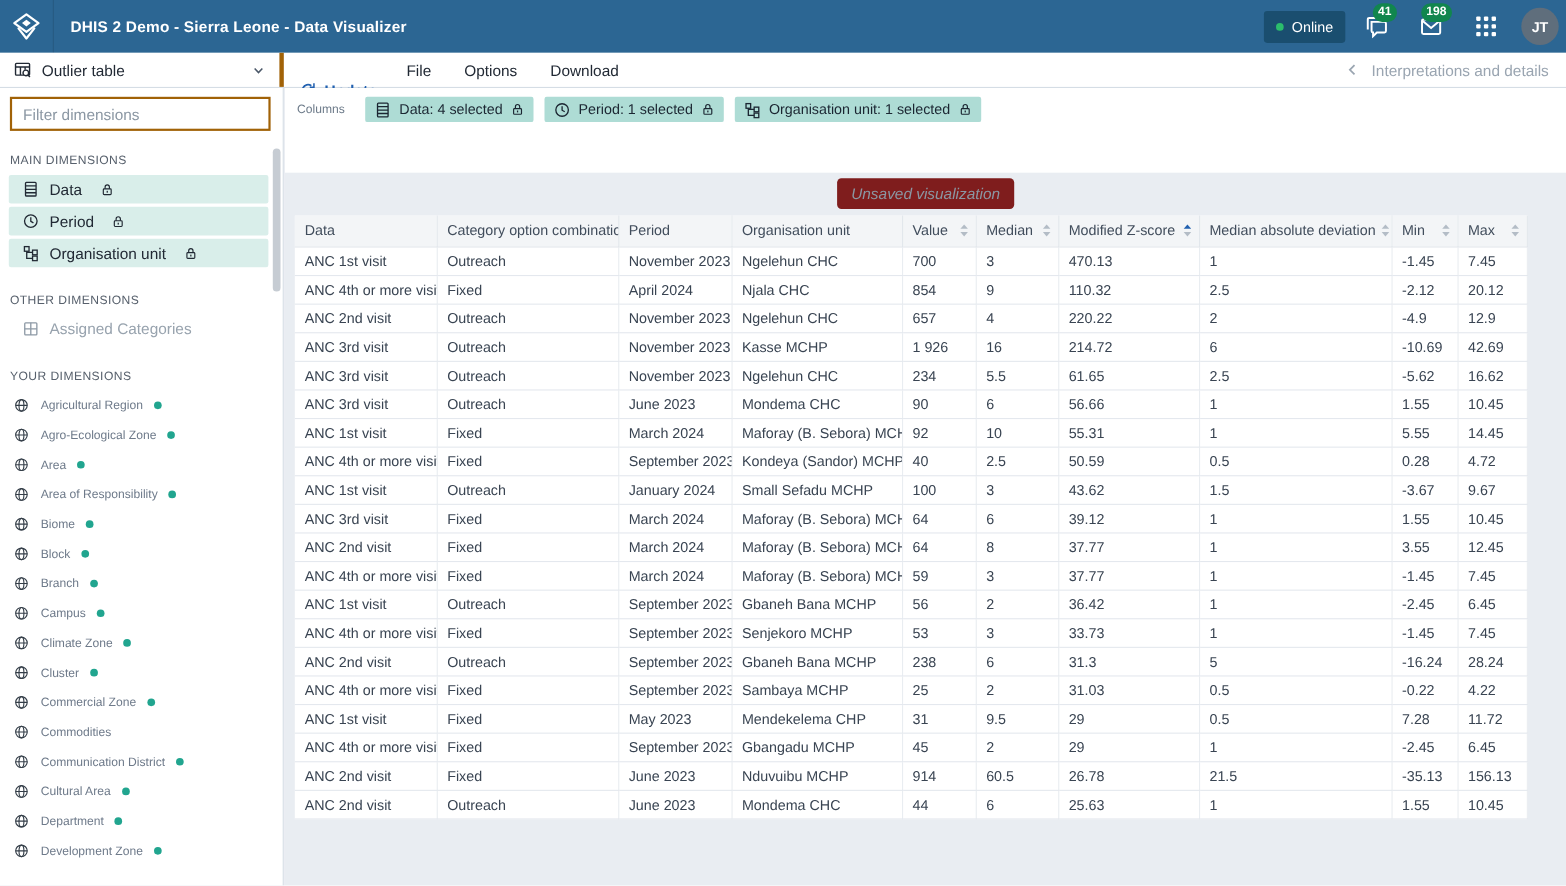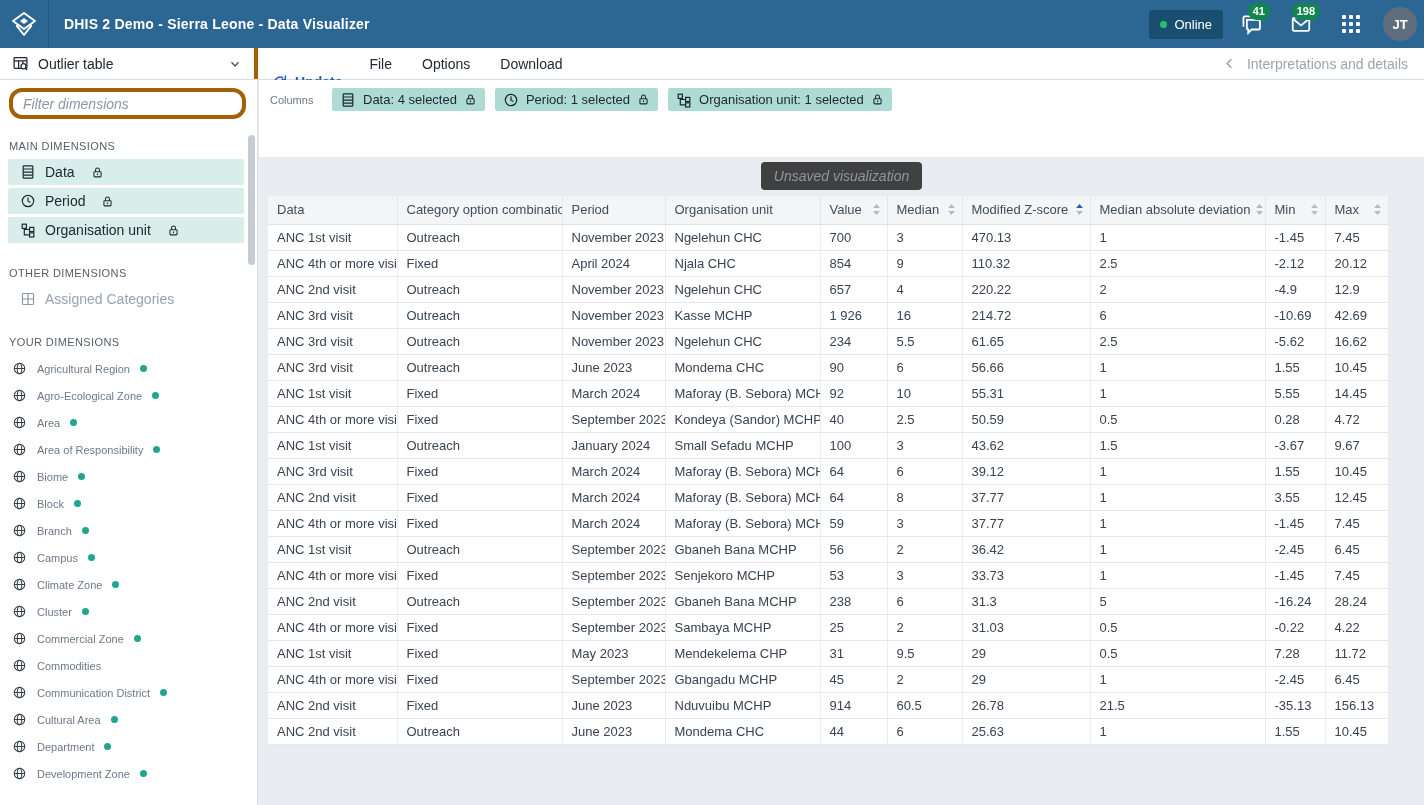--- a/index.html
+++ b/index.html
@@ -43,22 +43,22 @@
   .update-btn { display:flex; align-items:center; gap:7px; padding:0 12px 0 14px; color:#2261b0;
     font-size:14px; font-weight:bold; cursor:pointer;margin-top:34px; }
   .menu-item { display:flex; align-items:center; padding:0 15px; font-size:14px; color:#212934; cursor:pointer; }
   .interp-toggle { margin-left:auto; display:flex; align-items:center; gap:10px; padding:0 16px;
     color:#9aa5b1; font-size:14px; cursor:pointer; }
 
   
   .sidebar { position:absolute; top:80px; left:0; width:258px; bottom:0; background:#fff;
     border-right:1px solid #d5dde5; overflow:hidden; }
   .filter-wrap { padding:8px 11px 0 9px; }
-  .filter-input { width:100%; height:31px; border:4px solid #a16207; border-radius:13px;
-    padding:0 10px; font-size:14px; font-family:inherit; color:#212934; outline:none;font-style:italic; }
+  .filter-input { width:100%; height:31px; border:2px solid #a16207; border-radius:0;
+    padding:0 10px; font-size:14px; font-family:inherit; color:#212934; outline:none; }
   .filter-input::placeholder { color:#8b97a3; }
   .section-label { padding:21px 9px 7px 9px; font-size:11px; color:#57606c; letter-spacing:.4px; }
   .dim-list { list-style:none; padding:0 13px 0 8px; }
   .dim-item { display:flex; align-items:center; gap:9px; height:26px; margin-bottom:3px;
     padding:0 12px; font-size:14px; color:#212934; cursor:pointer; border-radius:2px; }
   .dim-item.selected { background:#d9eeea; }
   .dim-item .lock { margin-left:7px; color:#212934; }
   .dim-item.disabled { color:#98a3ae; cursor:default; }
   .dim-item.disabled svg { color:#8d99a5; }
   .your-item { display:flex; align-items:center; gap:10px; height:27px; padding:0 12px;
@@ -72,21 +72,21 @@
   .main-panel { position:absolute; top:80px; left:259px; right:0; bottom:0; background:#fff; }
   .layout-bar { display:flex; align-items:flex-start; padding:8px 12px 0 11px; height:77px; }
   .columns-label { font-size:11px; color:#6c7a89; padding-top:6px; width:52px; flex:none; }
   .chips { display:flex; gap:10px; margin-left:10px; }
   .chip { display:inline-flex; align-items:center; gap:7px; height:23px; padding:0 8px;
     background:#aedcd5; border-radius:2px; font-size:13px; color:#1b2632; cursor:pointer; white-space:nowrap; }
   .chip svg { color:#1b2632; }
 
   .canvas { position:absolute; top:77px; left:0; right:0; bottom:0; background:#e9edf2; }
   .title-pill-wrap { position:absolute; top:5px; left:0; right:0; display:flex; justify-content:center; }
-  .title-pill { background:#404040; border-radius:4px; padding:6px 13px; font-size:14px;
+  .title-pill { background:#7f1d1d; border-radius:4px; padding:6px 13px; font-size:14px;
     font-style:italic; color:#8b97a3; }
 
   
   .table-wrap { position:absolute; top:39px; left:9px; }
   table.outlier { border-collapse:collapse; table-layout:fixed; width:1120px; background:#fff; font-size:13px; }
   table.outlier col:nth-child(1){width:129px} table.outlier col:nth-child(2){width:165px}
   table.outlier col:nth-child(3){width:103px} table.outlier col:nth-child(4){width:155px}
   table.outlier col:nth-child(5){width:67px}  table.outlier col:nth-child(6){width:75px}
   table.outlier col:nth-child(7){width:128px} table.outlier col:nth-child(8){width:175px}
   table.outlier col:nth-child(9){width:60px}  table.outlier col:nth-child(10){width:63px}

